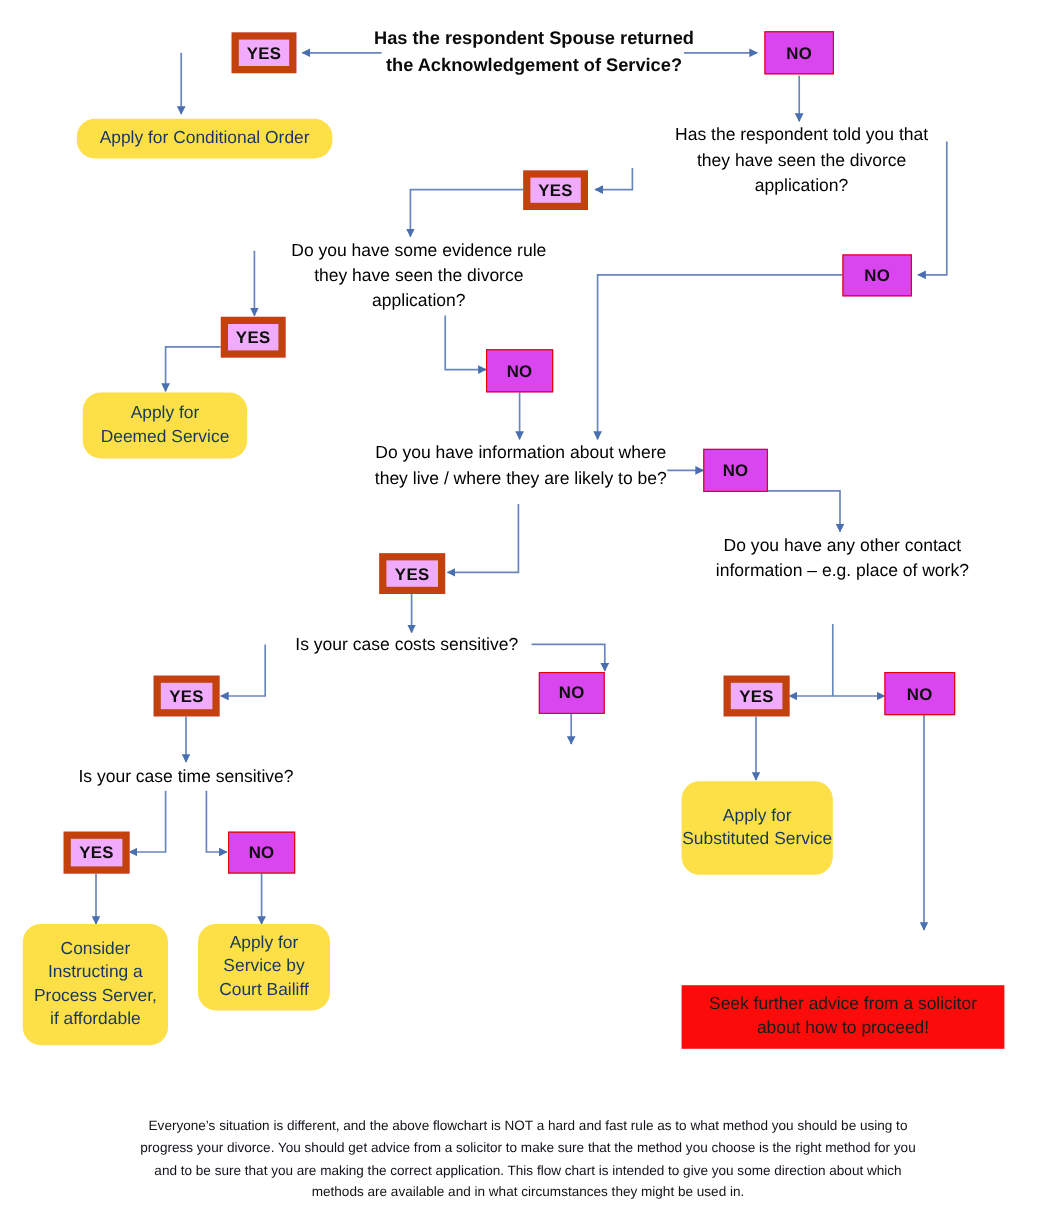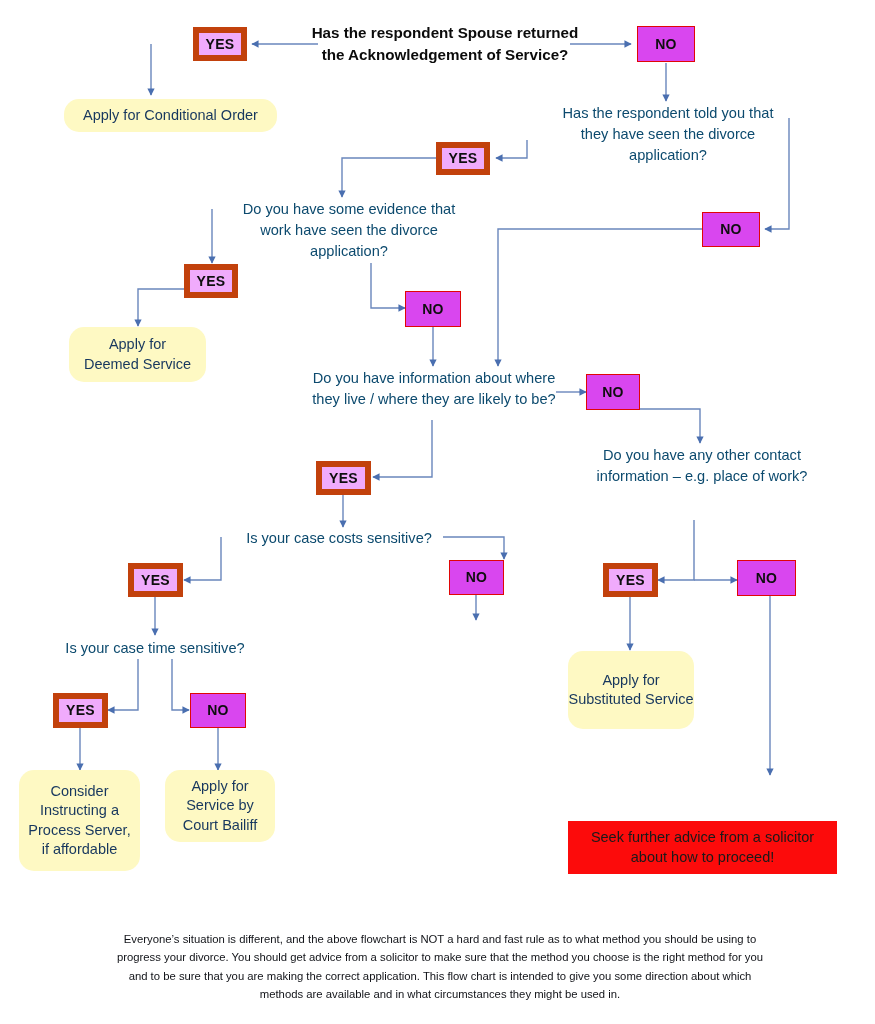--- a/index.html
+++ b/index.html
@@ -45,33 +45,33 @@
   }
   .yes {
     background: #f0abfc;
     border: 6px solid #c2410c;
   }
   .no {
     background: #d946ef;
     border: 1px solid #e00606;
   }
   .action {
-    background: #fef9c3;
+    background: #fde047;
     color: #17375e;
     font-size: 14.5px;
     border-radius: 15px;
   }
   .terminal {
     background: #fc0b0b;
     color: #1a1a1a;
     font-size: 14.5px;
   }
   .question {
     position: absolute;
-    color: #0c4a6e;
+    color: #000000;
     font-size: 14.6px;
     text-align: center;
     line-height: 1.45;
   }
   .q-title {
     font-weight: bold;
     font-size: 15.2px;
     color: #0b0b0b;
   }
   .footer {
@@ -160,21 +160,21 @@
   <div class="node decision no" style="left:637px; top:26px; width:58px; height:36px;">NO</div>
 
   <div class="node action" style="left:64px; top:99px; width:213px; height:33px;">Apply for Conditional Order</div>
 
   <div class="question" style="left:548px; top:103px; width:240px;">Has the respondent told you that they have seen the divorce application?</div>
 
   <div class="node decision yes" style="left:436px; top:142px; width:54px; height:33px;">YES</div>
 
   <div class="node decision no" style="left:702px; top:212px; width:58px; height:35px;">NO</div>
 
-  <div class="question" style="left:238px; top:199px; width:222px;">Do you have some evidence that work have seen the divorce application?</div>
+  <div class="question" style="left:238px; top:199px; width:222px;">Do you have some evidence rule they have seen the divorce application?</div>
 
   <div class="node decision yes" style="left:184px; top:264px; width:54px; height:34px;">YES</div>
 
   <div class="node decision no" style="left:405px; top:291px; width:56px; height:36px;">NO</div>
 
   <div class="node action" style="left:69px; top:327px; width:137px; height:55px;">Apply for<br>Deemed Service</div>
 
   <div class="question" style="left:312px; top:368px; width:244px;">Do you have information about where they live / where they are likely to be?</div>
 
   <div class="node decision no" style="left:586px; top:374px; width:54px; height:36px;">NO</div>

